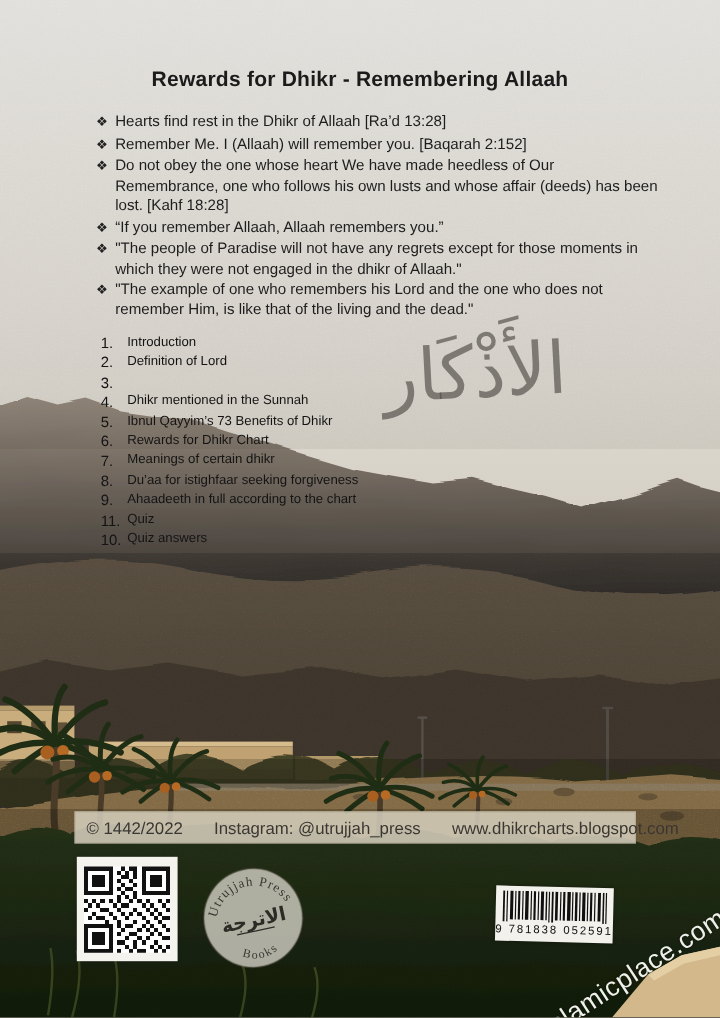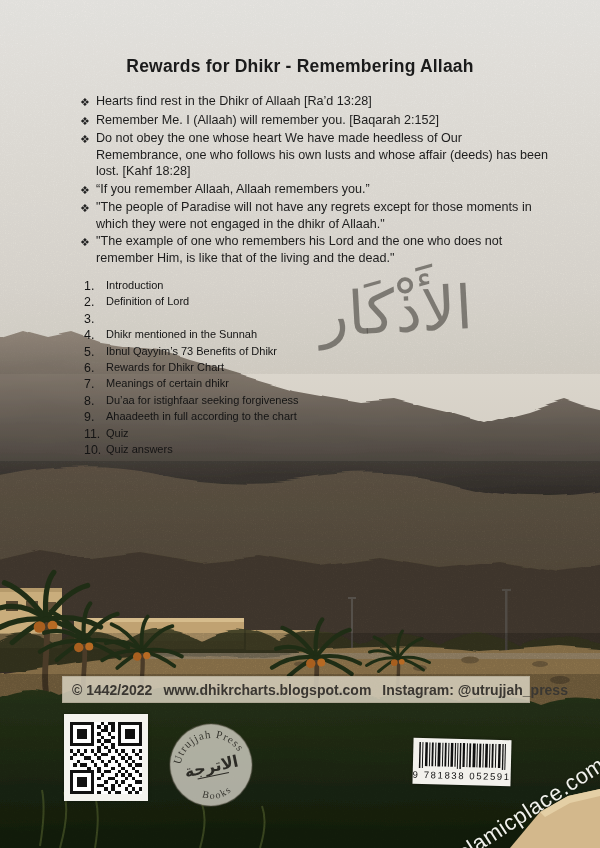--- a/index.html
+++ b/index.html
@@ -28,22 +28,22 @@
   .calligraphy{
     position:absolute;left:286px;top:256px;width:220px;height:120px;
     font-family:"DejaVu Sans",sans-serif;font-size:60px;line-height:110px;
     text-align:center;color:rgba(82,79,73,.68);transform:rotate(-3deg);
     direction:rtl;
   }
 
   .band{
     position:absolute;left:62px;top:676px;width:468px;height:27px;
     background:rgba(215,208,190,.86);border:1px solid rgba(150,140,120,.35);
-    display:flex;align-items:center;gap:11px;padding:0 9px;
-    font-size:14px;font-weight:700;color:#3a3732;white-space:nowrap;
+    display:flex;align-items:center;gap:26px;padding:0 9px;
+    font-size:14px;font-weight:400;color:#3a3732;white-space:nowrap;
   }
 
   .qr-card{
     position:absolute;left:64px;top:714px;width:84px;height:87px;
     background:#f4f3ee;box-shadow:0 0 3px rgba(0,0,0,.4);
     display:flex;align-items:center;justify-content:center;
   }
   .qr-card svg{width:72px;height:72px;shape-rendering:crispEdges;}
 
   .logo{
@@ -255,22 +255,22 @@
     <div class="toc-row">
         <span class="toc-num">10.</span>
         <span class="toc-label">Quiz answers</span>
       </div>
   </div>
 
   <div class="calligraphy">الأَذْكَار</div>
 
   <div class="band">
     <span>© 1442/2022</span>
+    <span>Instagram: @utrujjah_press</span>
     <span>www.dhikrcharts.blogspot.com</span>
-    <span>Instagram: @utrujjah_press</span>
   </div>
 
   <div class="qr-card">
     <svg viewBox="0 0 21 21" aria-hidden="true">
       <rect x="0" y="0" width="21" height="21" fill="#fff"></rect>
       <g fill="#111">
         <rect x="0" y="0" width="7" height="7"></rect>
           <rect x="14" y="0" width="7" height="7"></rect>
           <rect x="0" y="14" width="7" height="7"></rect>
       </g>

